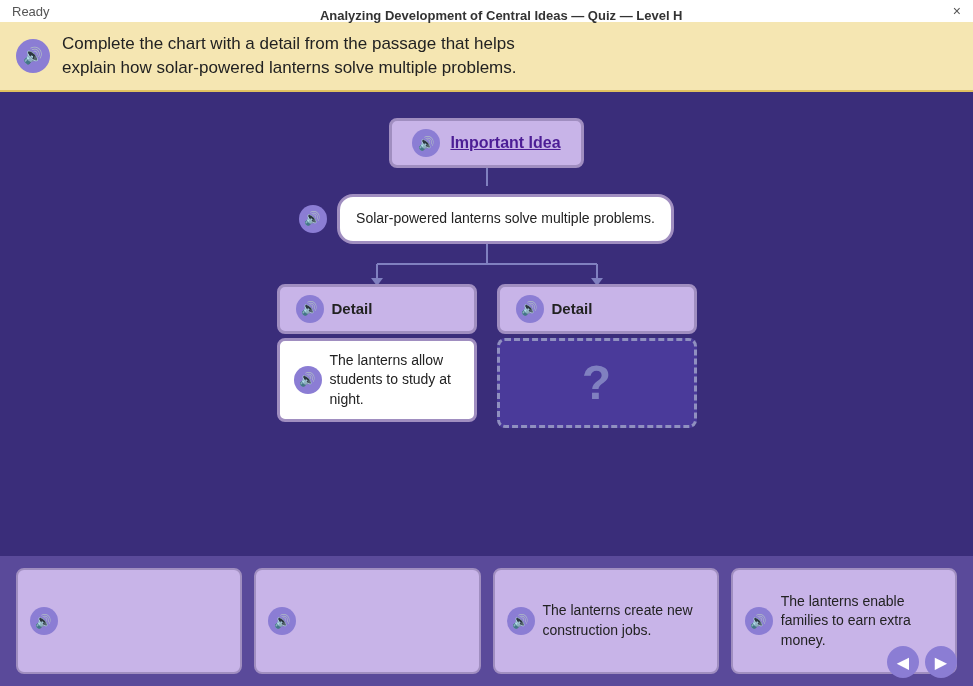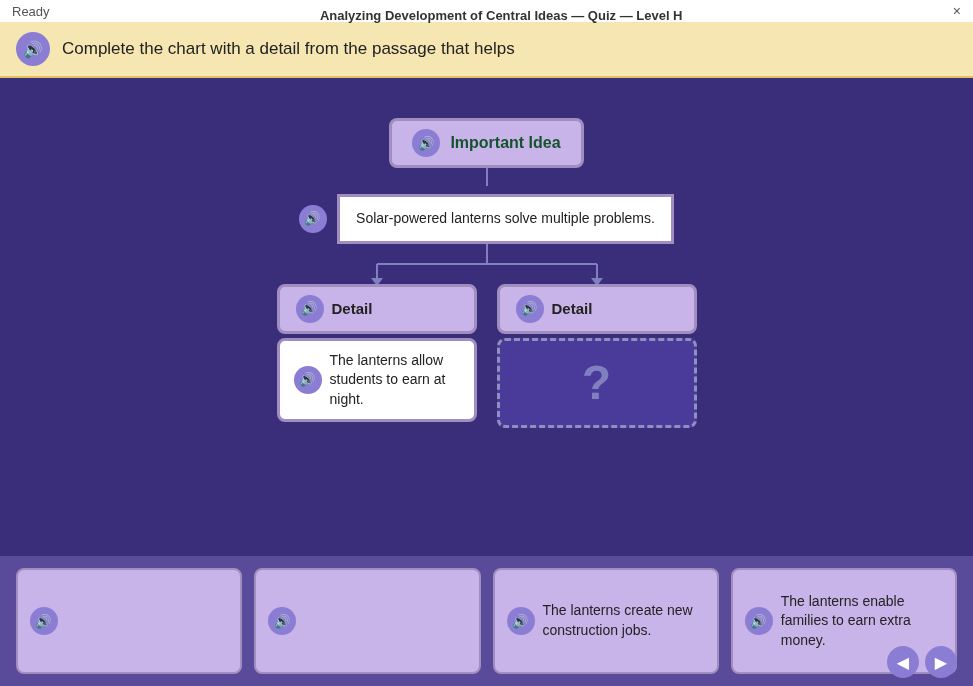--- a/index.html
+++ b/index.html
@@ -104,34 +104,35 @@
       border-radius: 8px;
       padding: 8px 20px;
       display: flex;
       align-items: center;
       gap: 10px;
       min-width: 180px;
     }
     .important-idea-label {
       font-weight: bold;
       font-size: 16px;
-      color: #14532d;
+      color: #4c1d95;
+      text-decoration: underline;
     }
 
     
     .central-box-row {
       display: flex;
       align-items: center;
       gap: 10px;
       margin-top: 8px;
     }
     .central-box {
       background: #fff;
       border: 3px solid #a08ec0;
-      border-radius: 0;
+      border-radius: 16px;
       padding: 12px 16px;
       min-width: 160px;
       font-size: 14px;
       color: #222;
       line-height: 1.4;
     }
 
     
     .connector-vertical {
       width: 2px;
@@ -280,20 +281,21 @@
   <span class="top-bar-title">Analyzing Development of Central Ideas — Quiz — Level H</span>
   <span class="top-bar-close">×</span>
 </div>
 
 <div class="instruction-bar">
   <button class="speaker-btn">
     <span class="speaker-icon">🔊</span>
   </button>
   <div>
     <div class="instruction-text">Complete the chart with a detail from the passage that helps</div>
+    <div class="instruction-text">explain how solar-powered lanterns solve multiple problems.</div>
   </div>
 </div>
 
 <div class="main-content">
   <div class="chart-container">
 
     <div class="important-idea-row">
       <div class="important-idea-box">
         <button class="speaker-sm">
           <span>🔊</span>
@@ -334,21 +336,21 @@
         <div class="detail-box">
           <button class="speaker-sm">
             <span>🔊</span>
           </button>
           <span class="detail-label">Detail</span>
         </div>
         <div class="detail-content-box">
           <button class="speaker-sm">
             <span>🔊</span>
           </button>
-          <span>The lanterns allow students to earn at night.</span>
+          <span>The lanterns allow students to study at night.</span>
         </div>
       </div>
 
       <div class="detail-column">
         <div class="detail-box">
           <button class="speaker-sm">
             <span>🔊</span>
           </button>
           <span class="detail-label">Detail</span>
         </div>

